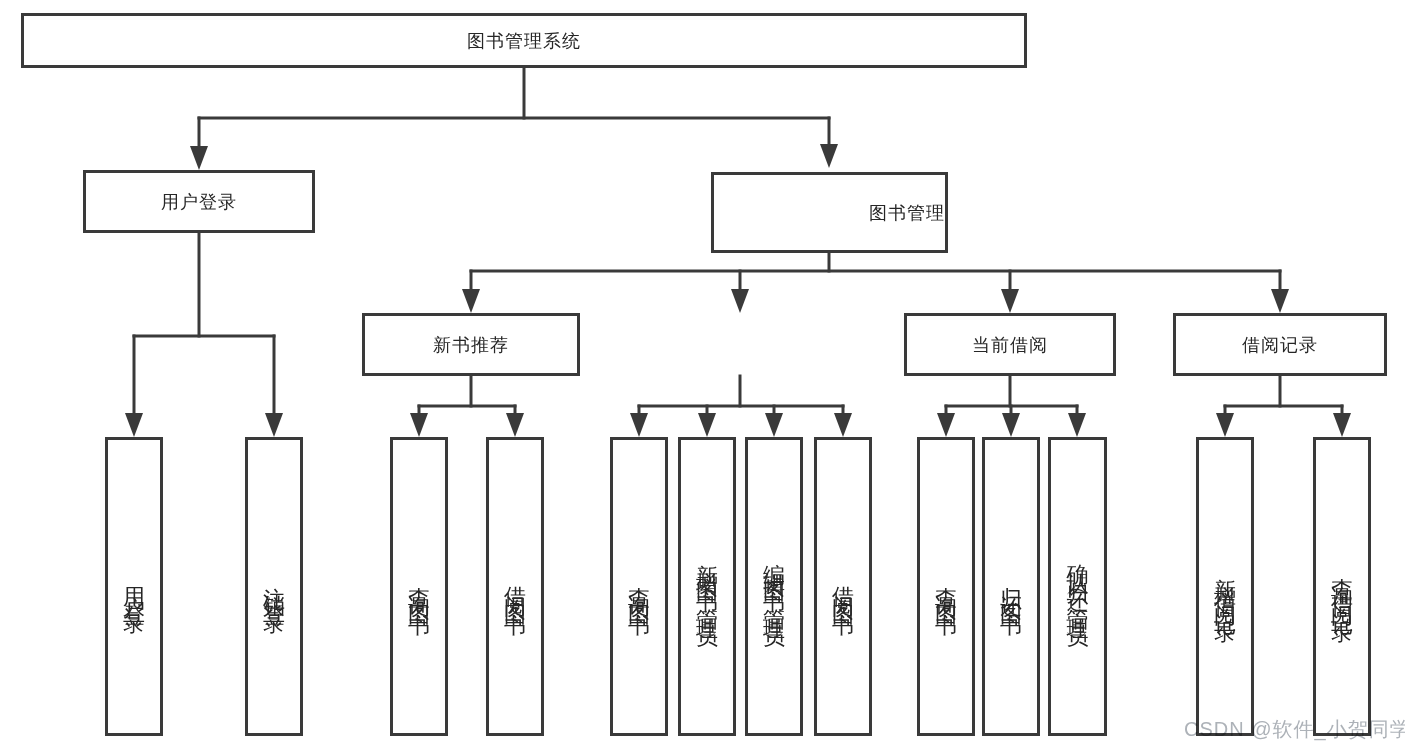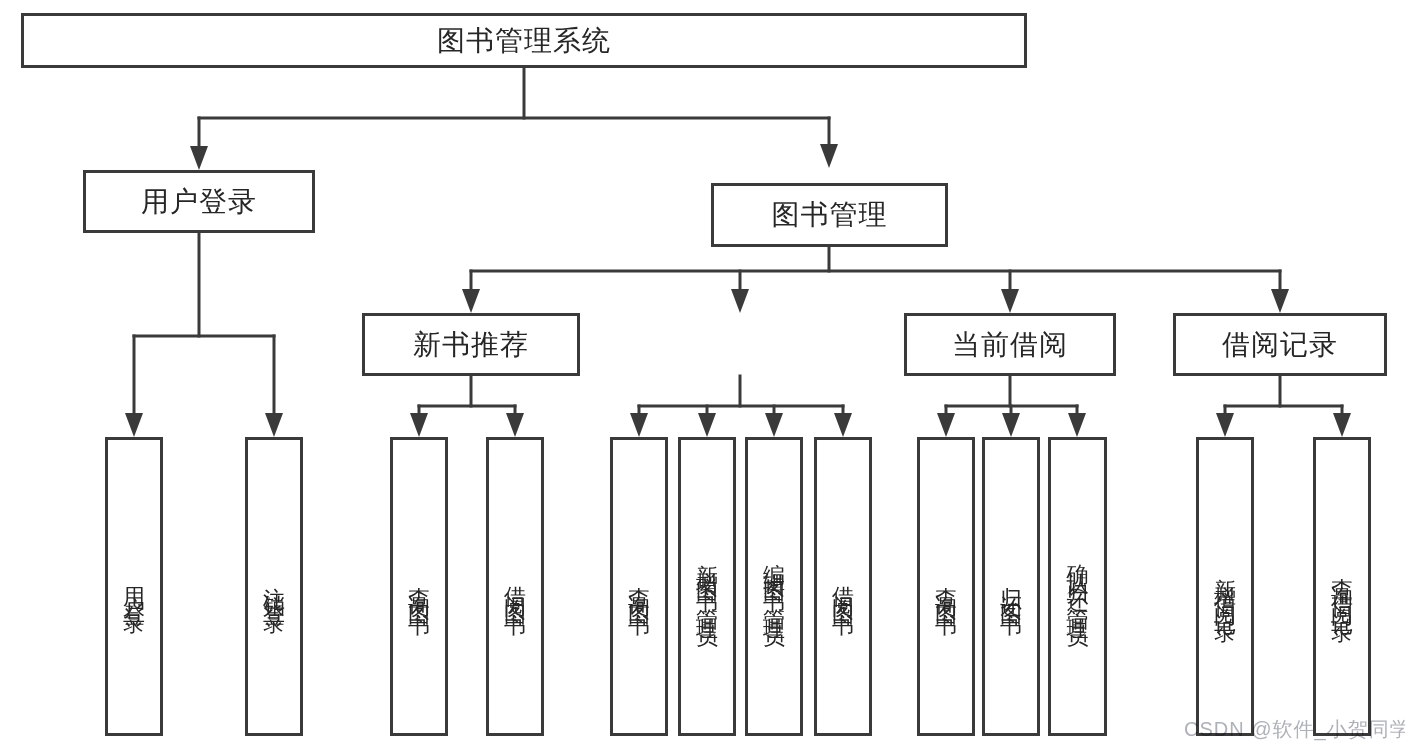--- a/index.html
+++ b/index.html
@@ -19,21 +19,21 @@
   .node {
     position: absolute;
     box-sizing: border-box;
     border: 3px solid #3a3a3a;
     background: #ffffff;
     display: flex;
     align-items: center;
     justify-content: center;
     color: #262626;
   }
-  .hnode { font-size: 28px; letter-spacing: 1px; }
+  .hnode { font-size: 18px; letter-spacing: 1px; }
   .leaf  { overflow: hidden; }
   .leaf .vtext {
     writing-mode: vertical-rl;
     text-orientation: mixed;
     font-size: 22px;
     letter-spacing: 9px;
     line-height: 1;
     color: #262626;
     white-space: nowrap;
   }
@@ -127,21 +127,21 @@
     </g>
   </svg>
 
   <div class="node hnode" style="left:21px; top:13px; width:1006px; height:55px;">
     <span>图书管理系统</span>
   </div>
 
   <div class="node hnode" style="left:83px; top:170px; width:232px; height:63px;">
     <span>用户登录</span>
   </div>
-  <div class="node hnode" style="left:711px; top:183px; width:237px; height:64px;">
+  <div class="node hnode" style="left:711px; top:172px; width:237px; height:81px;justify-content:flex-end;">
     <span>图书管理</span>
   </div>
 
   <div class="node hnode" style="left:362px; top:313px; width:218px; height:63px;text-align:right;">
     <span>新书推荐</span>
   </div>
   <div class="node hnode" style="left:904px; top:313px; width:212px; height:63px;">
     <span>当前借阅</span>
   </div>
   <div class="node hnode" style="left:1173px; top:313px; width:214px; height:63px;">

